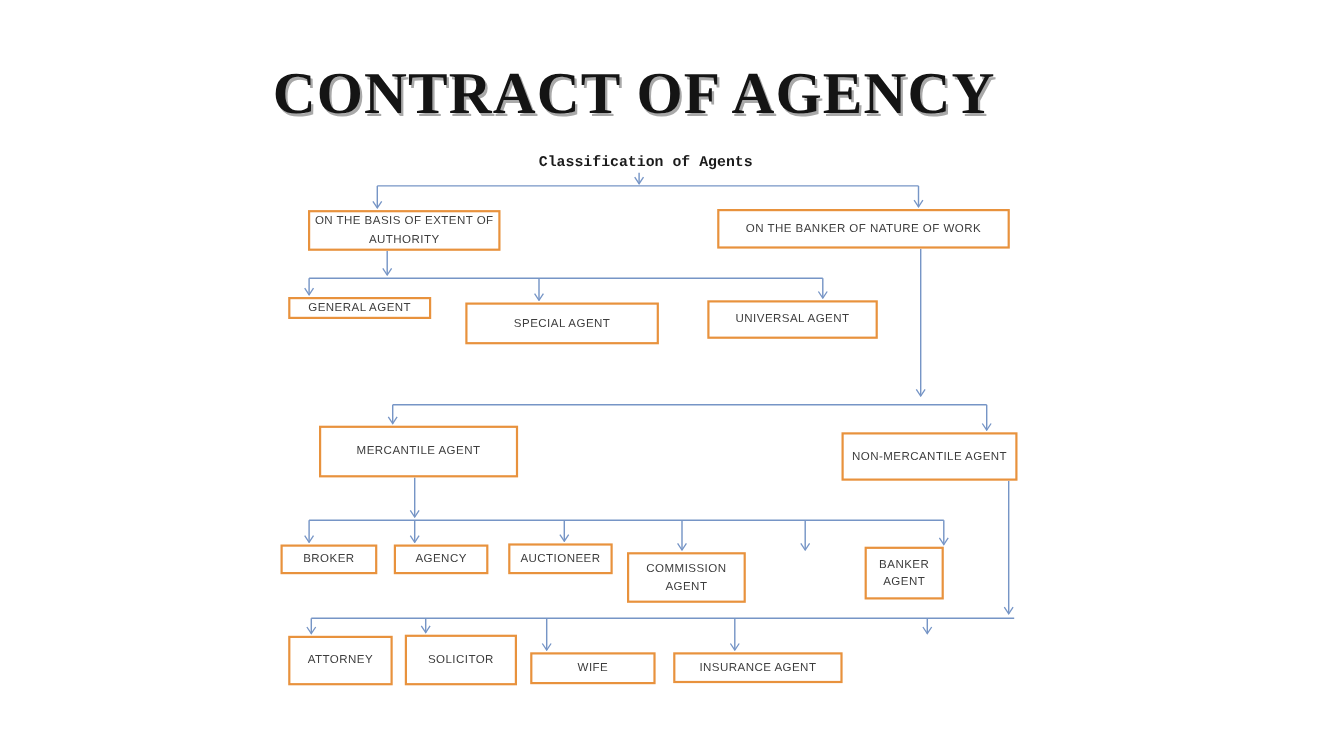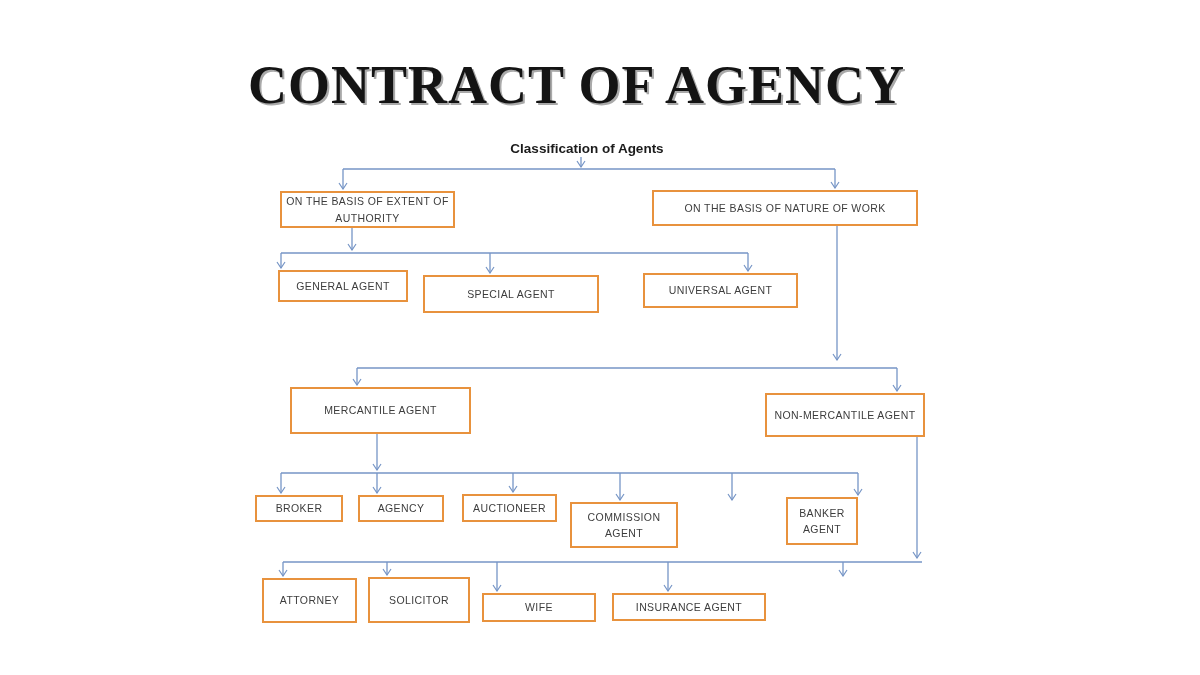--- a/index.html
+++ b/index.html
@@ -17,36 +17,36 @@
     overflow:hidden;font-family:"Liberation Sans",sans-serif;
   }
   #title{
     position:absolute;left:248px;top:54px;
     font-family:"Liberation Serif",serif;font-weight:bold;font-size:54px;
     letter-spacing:1px;color:var(--title-text);
     text-shadow:2px 2px 0 var(--title-shadow);white-space:nowrap;
   }
   #heading{
     position:absolute;left:487px;top:141px;width:200px;text-align:center;
-    font-family:Liberation Sans, sans-serif;font-weight:bold;font-size:13.5px;
+    font-family:Liberation Mono, monospace;font-weight:bold;font-size:13.5px;
     color:var(--heading-text);
   }
   #wires{position:absolute;left:0;top:0;width:1200px;height:675px;}
   #wires path{stroke:var(--line);stroke-width:1.3;fill:none;}
   #arrowhead path{stroke:var(--line);stroke-width:1.2;fill:none;}
   .node{
     position:absolute;box-sizing:border-box;background:#fff;
     border:2px solid var(--box-border);color:var(--box-text);
     font-size:10.5px;letter-spacing:.4px;line-height:1.55;
     display:flex;align-items:center;justify-content:center;
     text-align:center;padding:2px 4px;
   }
   #n-extent{left:280px;top:191px;width:175px;height:37px}
   #n-nature{left:652px;top:190px;width:266px;height:36px}
-  #n-general{left:278px;top:270px;width:130px;height:32px}
+  #n-general{left:262px;top:270px;width:130px;height:20px}
   #n-special{left:423px;top:275px;width:176px;height:38px}
   #n-universal{left:643px;top:273px;width:155px;height:35px}
   #n-mercantile{left:290px;top:387px;width:181px;height:47px}
   #n-nonmerc{left:765px;top:393px;width:160px;height:44px}
   #n-broker{left:255px;top:495px;width:88px;height:27px}
   #n-factor{left:358px;top:495px;width:86px;height:27px}
   #n-auctioneer{left:462px;top:494px;width:95px;height:28px}
   #n-commission{left:570px;top:502px;width:108px;height:46px}
   #n-delcredere{left:690px;top:502px;width:106px;height:45px}
   #n-banker{left:786px;top:497px;width:72px;height:48px}
@@ -101,21 +101,21 @@
     <path d="M917,437 V558" marker-end="url(#arrowhead)"></path>
     <path d="M283,562 H922"></path>
     <path d="M283,562 V576" marker-end="url(#arrowhead)"></path>
     <path d="M387,562 V575" marker-end="url(#arrowhead)"></path>
     <path d="M497,562 V591" marker-end="url(#arrowhead)"></path>
     <path d="M668,562 V591" marker-end="url(#arrowhead)"></path>
     <path d="M843,562 V576" marker-end="url(#arrowhead)"></path>
   </svg>
 
   <div class="node" id="n-extent">ON THE BASIS OF EXTENT OF AUTHORITY</div>
-  <div class="node" id="n-nature">ON THE BASIS OF NATURE OF WORK</div>
+  <div class="node" id="n-nature">ON THE BANKER OF NATURE OF WORK</div>
   <div class="node" id="n-general">GENERAL AGENT</div>
   <div class="node" id="n-special">SPECIAL AGENT</div>
   <div class="node" id="n-universal">UNIVERSAL AGENT</div>
   <div class="node" id="n-mercantile">MERCANTILE AGENT</div>
   <div class="node" id="n-nonmerc">NON-MERCANTILE AGENT</div>
   <div class="node" id="n-broker">BROKER</div>
   <div class="node" id="n-factor">AGENCY</div>
   <div class="node" id="n-auctioneer">AUCTIONEER</div>
   <div class="node" id="n-commission">COMMISSION AGENT</div>
   <div class="node" id="n-banker">BANKER AGENT</div>

